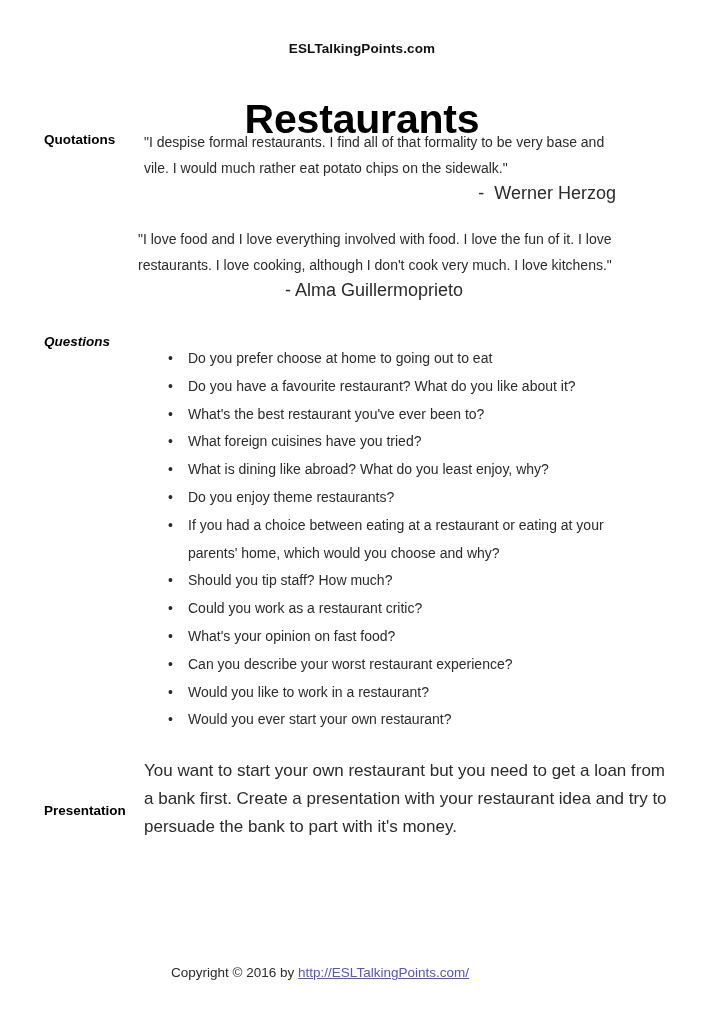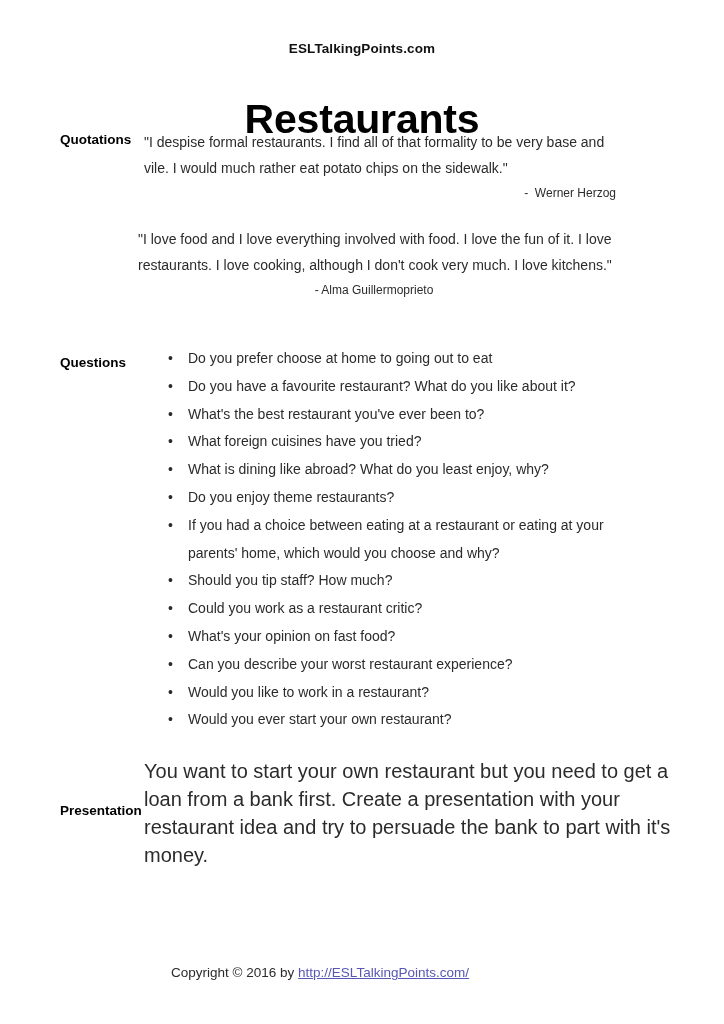--- a/index.html
+++ b/index.html
@@ -48,42 +48,41 @@
   }
 
   
   .section-label {
     position: absolute;
     left: 44px;
     font-size: 13.5px;
     font-weight: bold;
     color: #000000;
     white-space: nowrap;
-    margin-left: 16px;
   }
 
   .quote-block {
     position: absolute;
     font-size: 14px;
     line-height: 25.5px;
     color: #2b2b2b;
   }
   .quote-1 {
     left: 144px;
     top: 130px;
     width: 480px;
   }
   .quote-2 {
     left: 138px;
     top: 227px;
     width: 482px;
   }
   .attrib {
     text-align: right;
-    font-size: 12px;
+    font-size: 18px;
     line-height: 25.5px;
     color: #2b2b2b;
     white-space: pre;
   }
   .quote-1 .attrib { padding-right: 8px; }
   .quote-2 .attrib { padding-right: 10px; text-align: center; }
 
   
   .questions {
     position: absolute;
@@ -112,21 +111,21 @@
     display: block;
     line-height: 27.8px;
   }
 
   
   .presentation-body {
     position: absolute;
     left: 144px;
     top: 757px;
     width: 530px;
-    font-size: 20px;
+    font-size: 17px;
     line-height: 28px;
     color: #2b2b2b;
   }
 
   
   .footer {
     position: absolute;
     top: 965px;
     left: 0;
     width: 640px;
@@ -153,21 +152,21 @@
   <div class="quote-block quote-1">
     <div class="quote-text">"I despise formal restaurants. I find all of that formality to be very base and vile. I would much rather eat potato chips on the sidewalk."</div>
     <div class="attrib">-  Werner Herzog</div>
   </div>
 
   <div class="quote-block quote-2">
     <div class="quote-text">"I love food and I love everything involved with food. I love the fun of it. I love restaurants. I love cooking, although I don't cook very much. I love kitchens."</div>
     <div class="attrib">- Alma Guillermoprieto</div>
   </div>
 
-  <div class="section-label" style="top:355px;">Questions</div>
+  <div class="section-label" style="top:334px;font-style:italic;">Questions</div>
 
   <div class="questions" id="questions-list">
       <div class="q-item">
         <span class="q-bullet">•</span>
         <span class="q-text">Do you prefer choose at home to going out to eat</span>
       </div>
       <div class="q-item">
         <span class="q-bullet">•</span>
         <span class="q-text">Do you have a favourite restaurant? What do you like about it?</span>
       </div>

